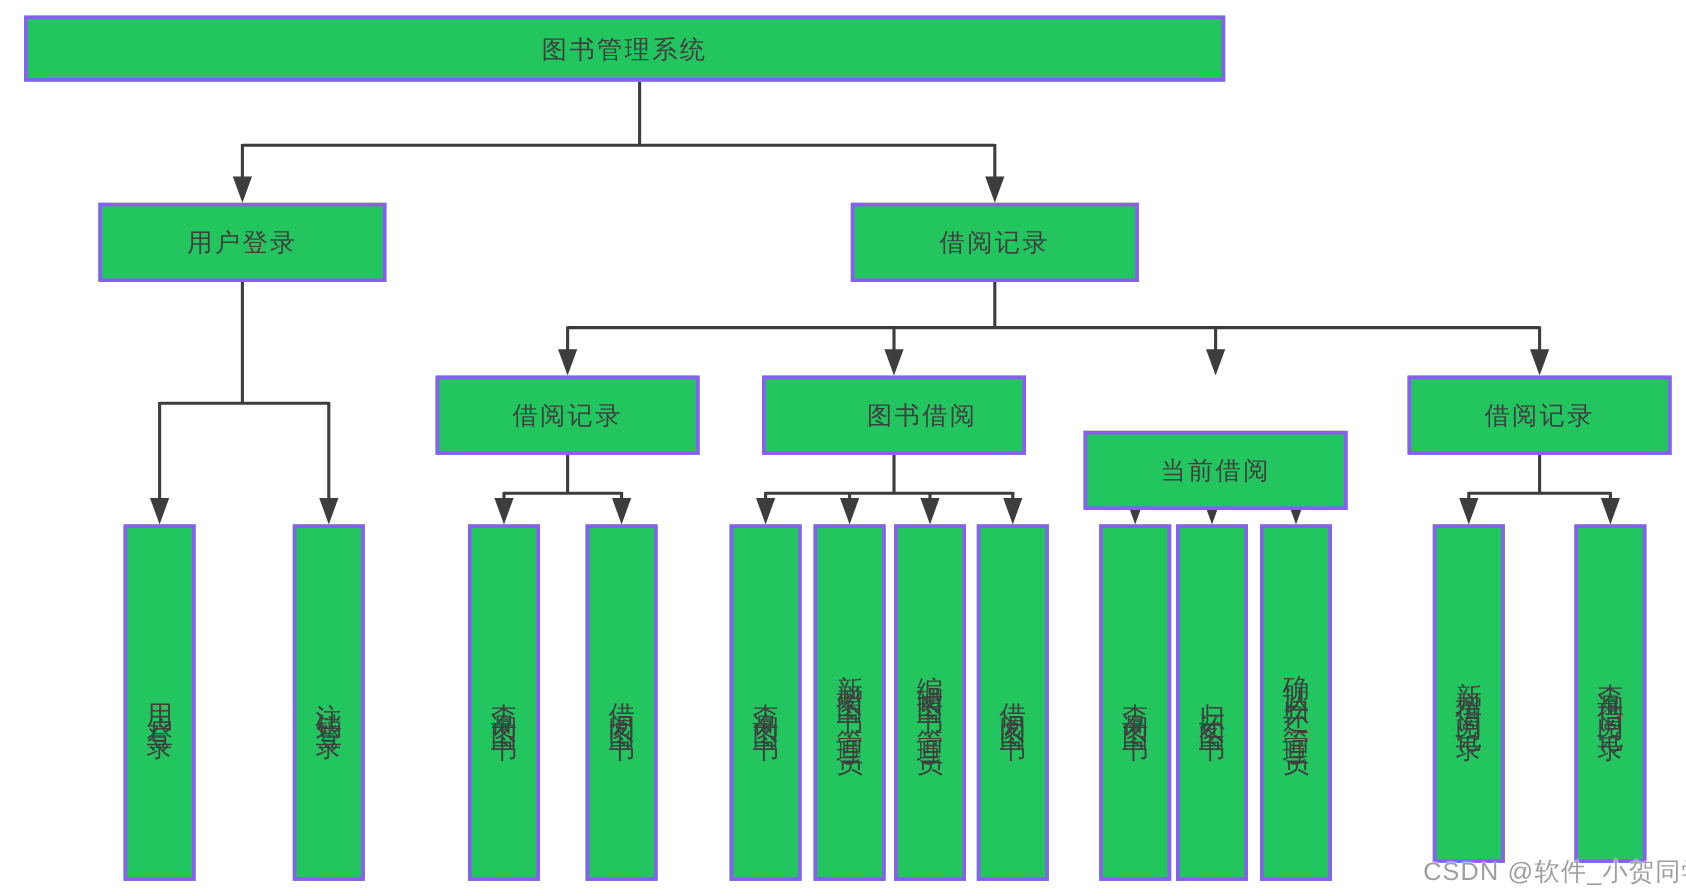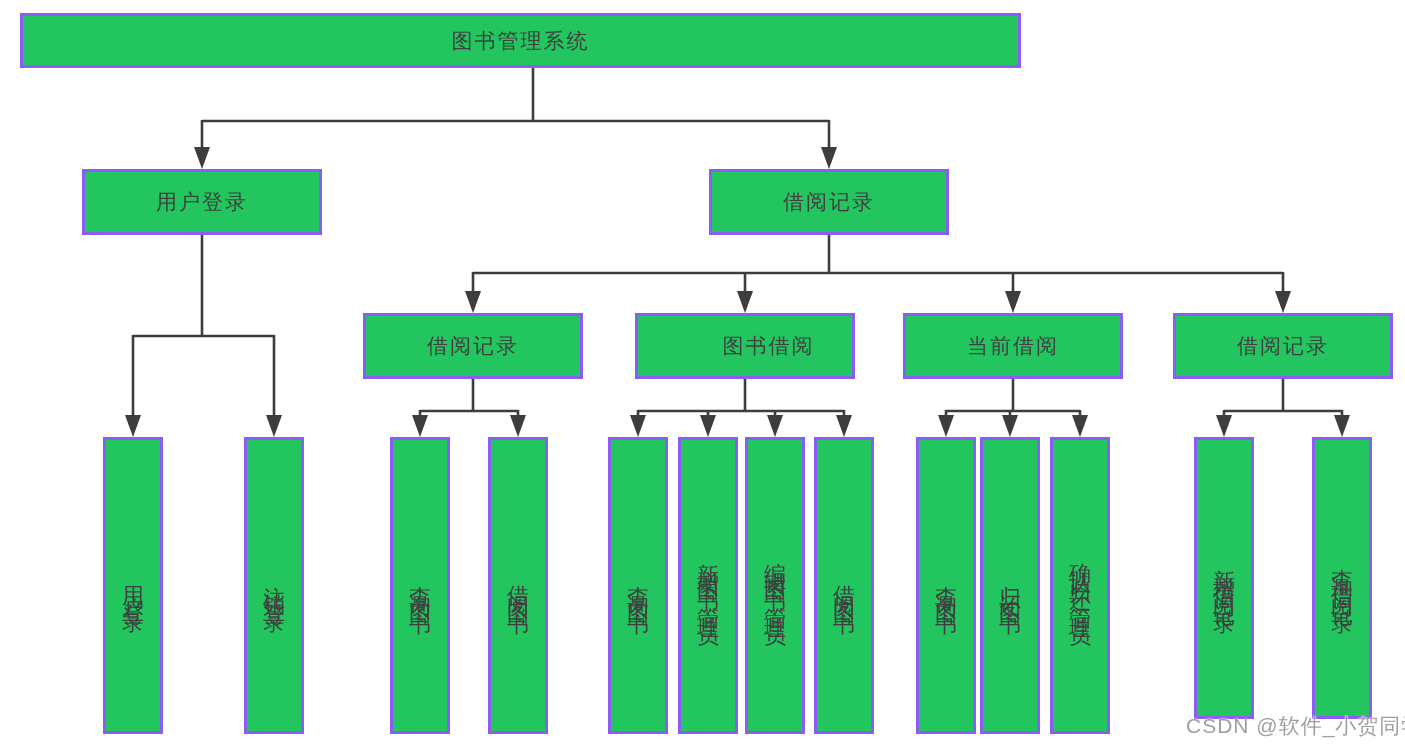--- a/index.html
+++ b/index.html
@@ -34,21 +34,21 @@
   }
   
   .n-root{left:20px;top:13px;width:1001px;height:55px;}
   
   .n-l2-0{left:82px; top:169px;width:240px;height:66px;}
   .n-l2-1{left:709px;top:169px;width:240px;height:66px;}
   
   .l3{top:313px;width:220px;height:66px;}
   .n-l3-0{left:363px;}
   .n-l3-1{left:635px;padding-left:47px;}
-  .n-l3-2{left:903px;}
+  .n-l3-2{left:903px;margin-top:46px;}
   .n-l3-3{left:1173px;}
   
   .leaf{top:437px;width:60px;height:297px;}
   .leaf-short{height:282px;}
   .n-g1-0{left:103px;}  .n-g1-1{left:244px;}
   .n-g2-0{left:390px;}  .n-g2-1{left:488px;}
   .n-g3-0{left:608px;}  .n-g3-1{left:678px;} .n-g3-2{left:745px;} .n-g3-3{left:814px;}
   .n-g4-0{left:916px;}  .n-g4-1{left:980px;} .n-g4-2{left:1050px;}
   .n-g5-0{left:1194px;} .n-g5-1{left:1312px;}
   #watermark{

